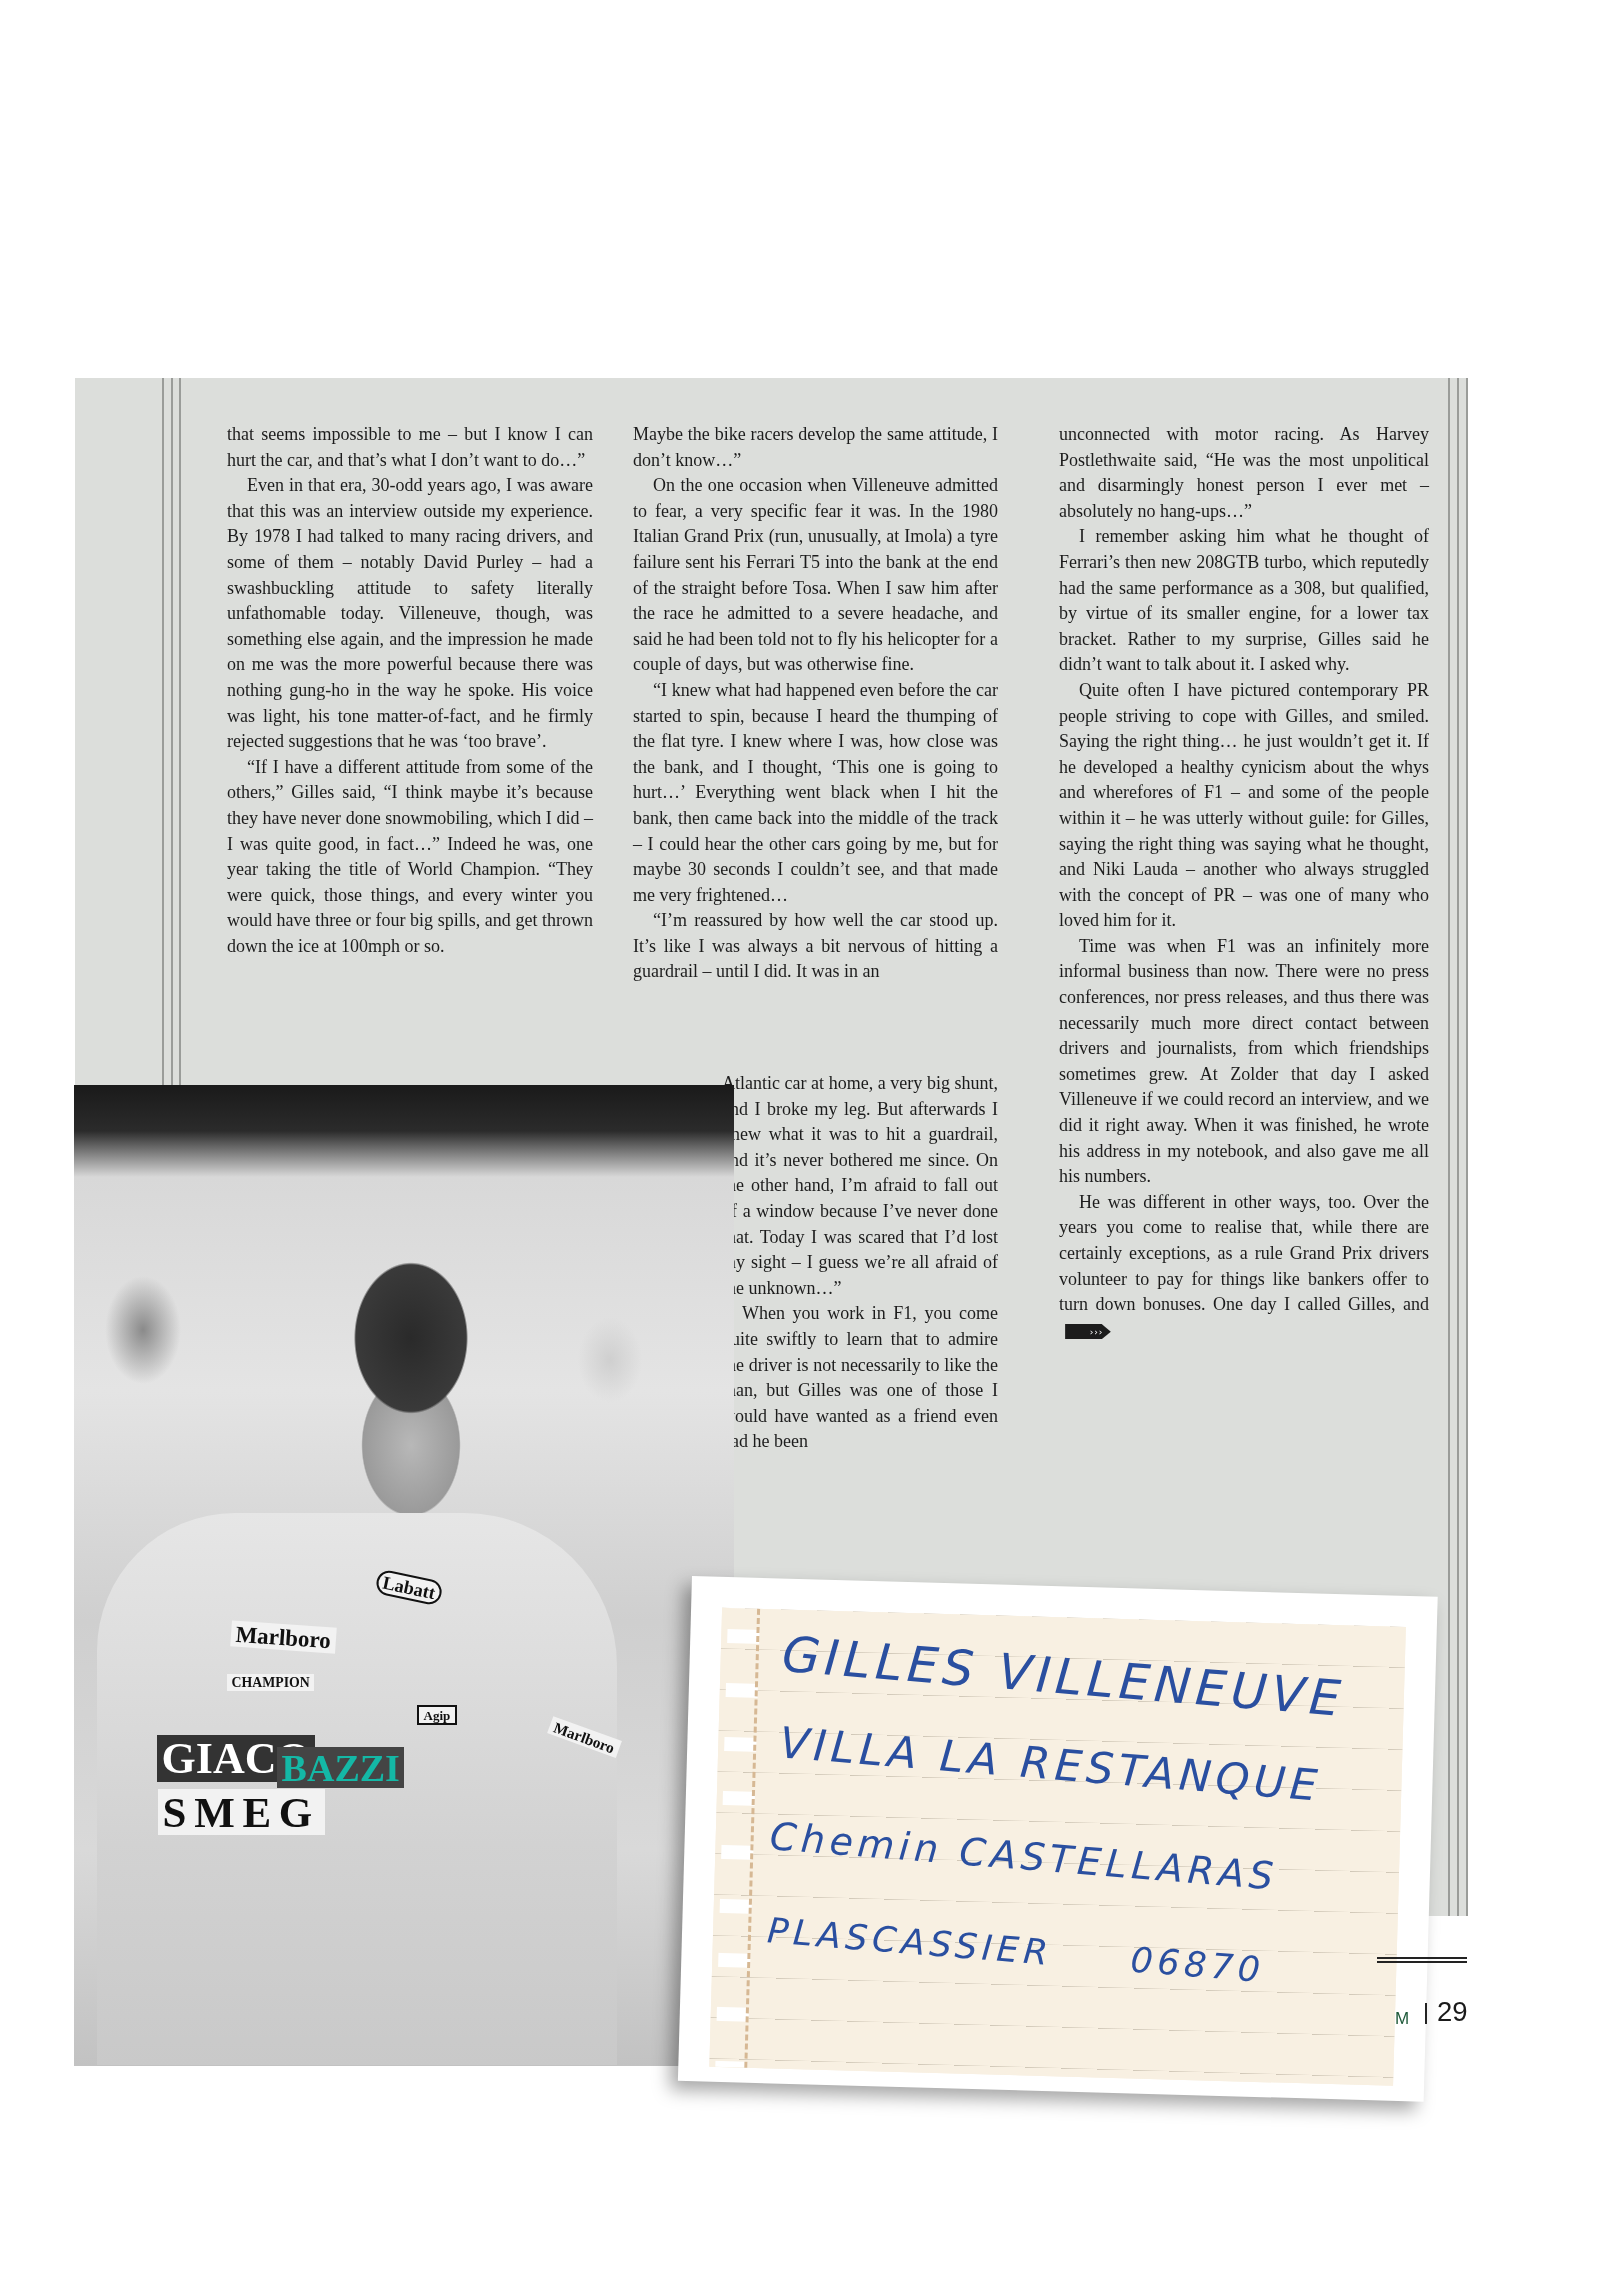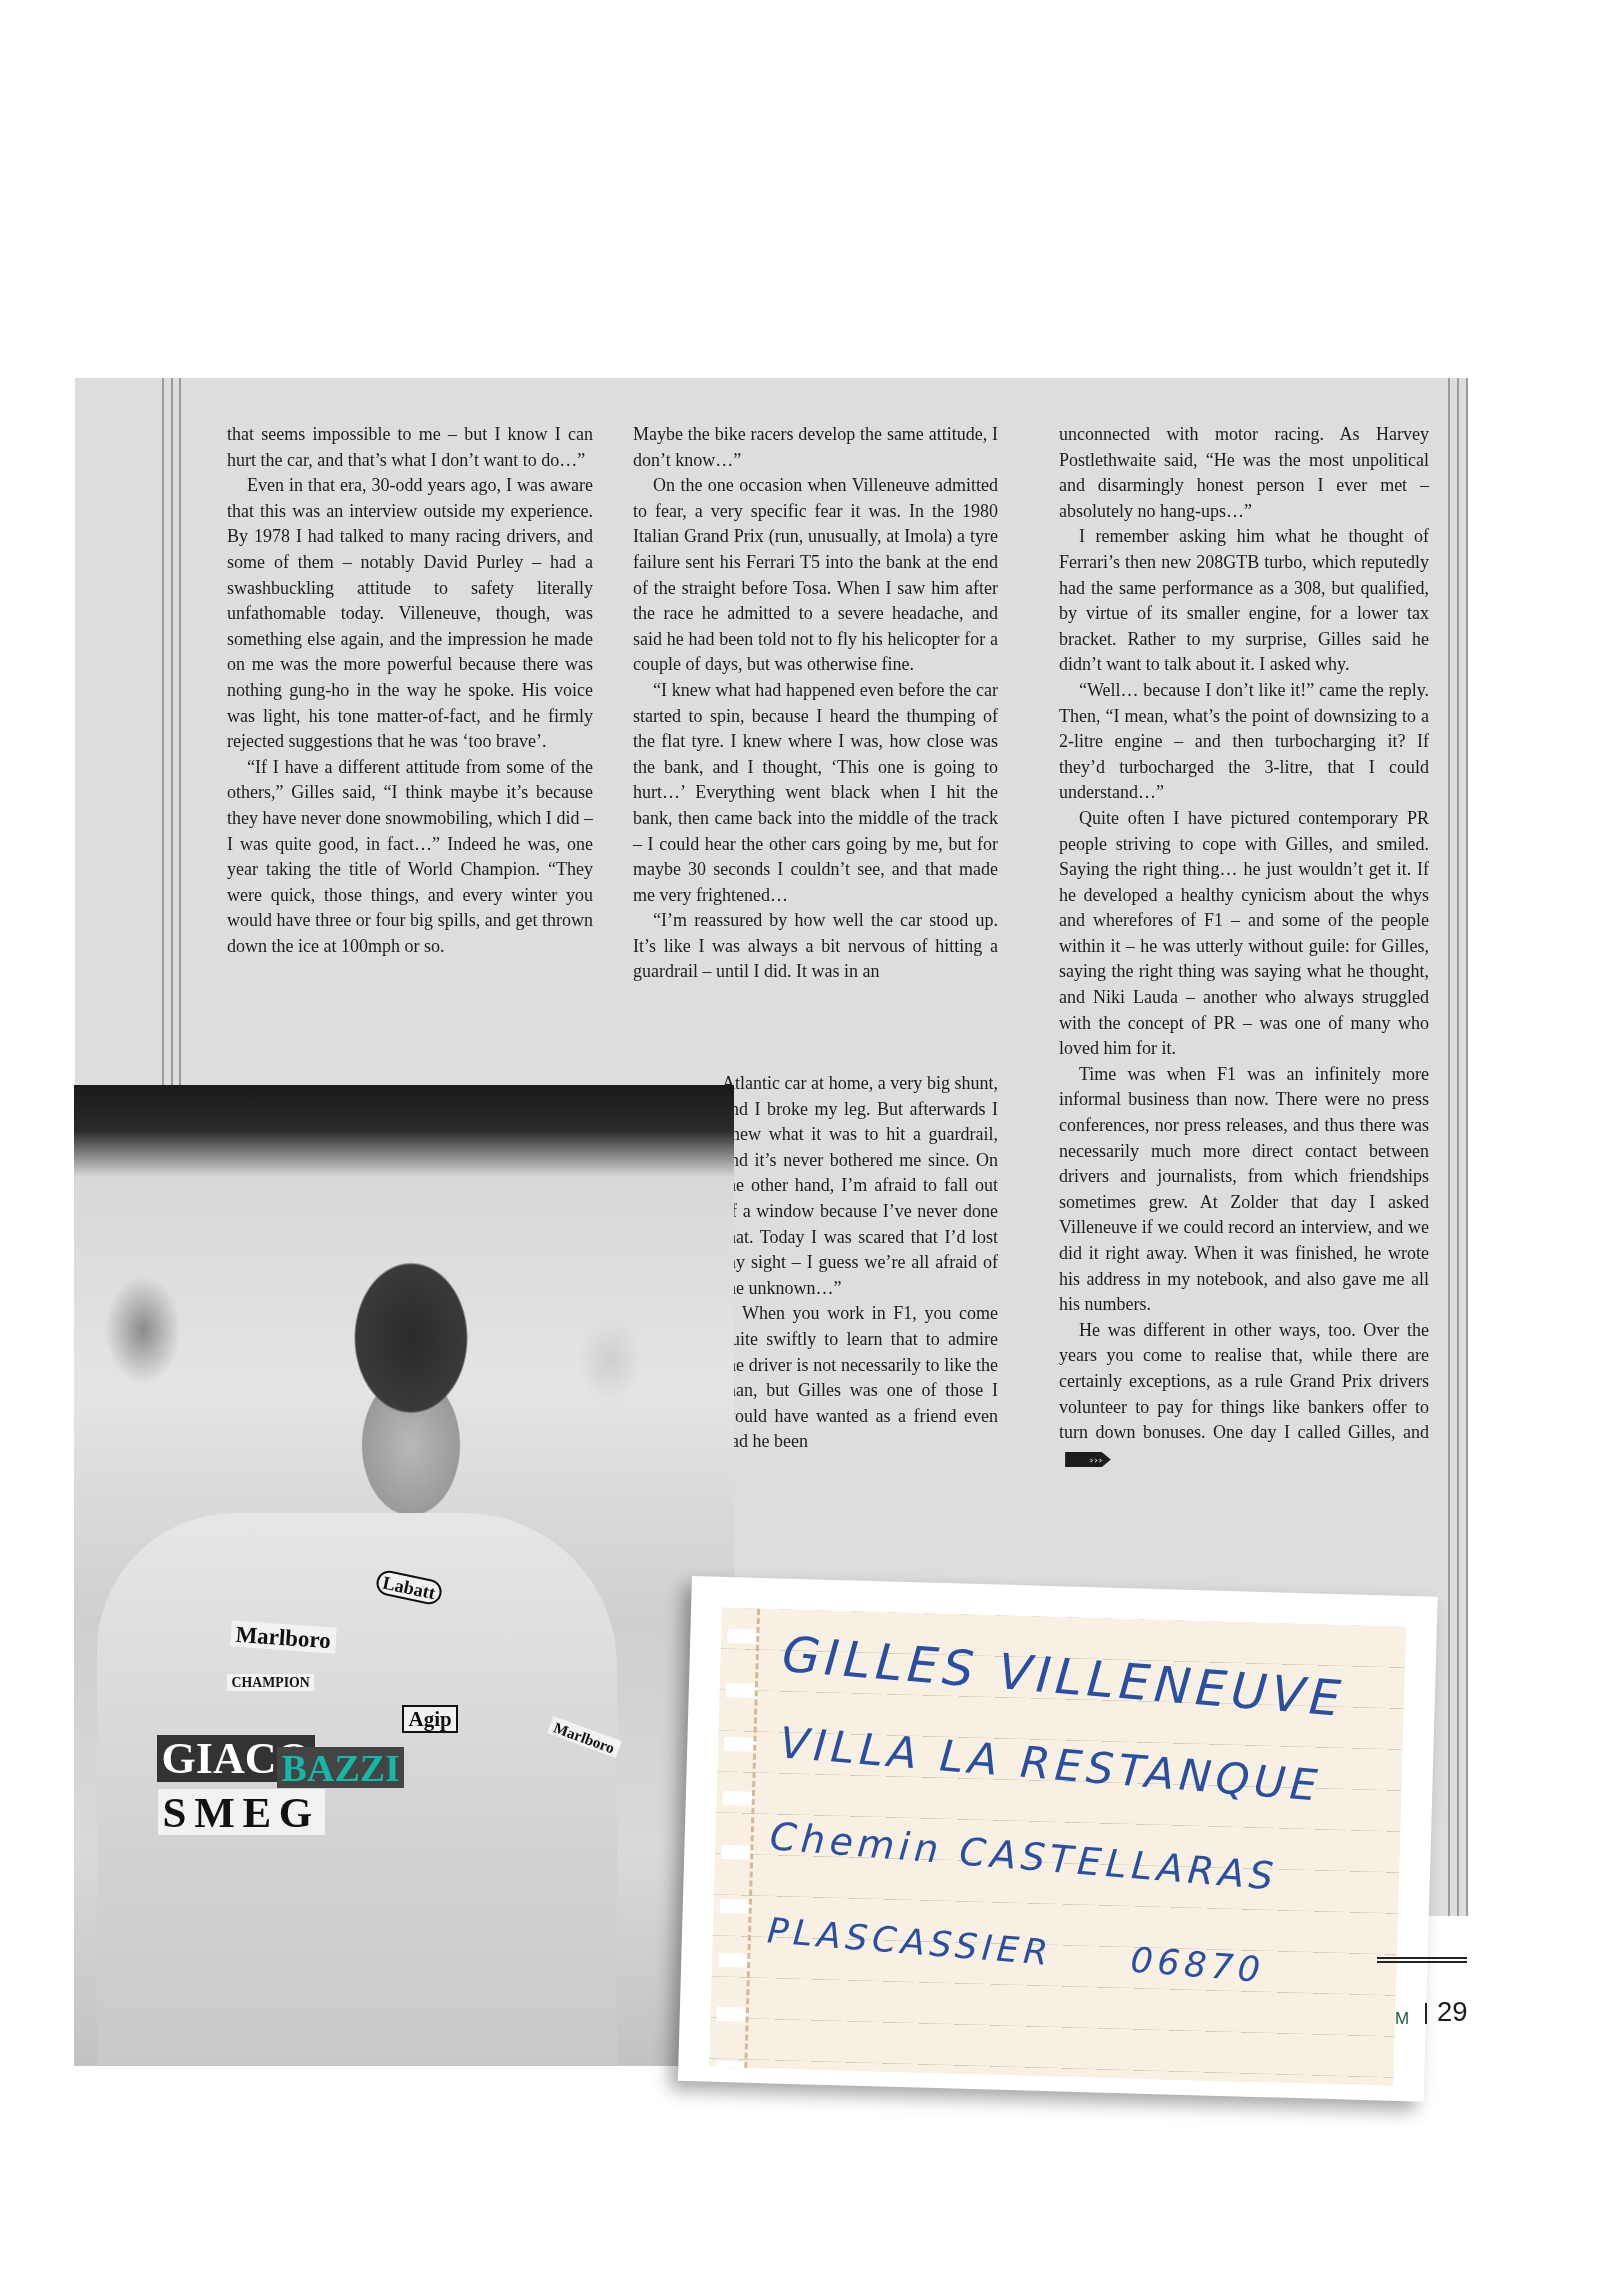--- a/index.html
+++ b/index.html
@@ -98,35 +98,34 @@
 </div>
 
 <div class="col c2b">
   <p>Atlantic car at home, a very big shunt, and I broke my leg. But afterwards I knew what it was to hit a guardrail, and it’s never bothered me since. On the other hand, I’m afraid to fall out of a window because I’ve never done that. Today I was scared that I’d lost my sight – I guess we’re all afraid of the unknown…”</p>
   <p class="ind">When you work in F1, you come quite swiftly to learn that to admire the driver is not necessarily to like the man, but Gilles was one of those I would have wanted as a friend even had he been</p>
 </div>
 
 <div class="col c3">
   <p>unconnected with motor racing. As Harvey Postlethwaite said, “He was the most unpolitical and disarmingly honest person I ever met – absolutely no hang-ups…”</p>
   <p class="ind">I remember asking him what he thought of Ferrari’s then new 208GTB turbo, which reputedly had the same performance as a 308, but qualified, by virtue of its smaller engine, for a lower tax bracket. Rather to my surprise, Gilles said he didn’t want to talk about it. I asked why.</p>
-  <p class="ind">“Well… because I don’t like it!” came the reply. Then, “I mean, what’s the point of downsizing to a 2-litre engine – and then turbocharging it? If they’d turbocharged the 3-litre, that I could understand…”</p>
   <p class="ind">Quite often I have pictured contemporary PR people striving to cope with Gilles, and smiled. Saying the right thing… he just wouldn’t get it. If he developed a healthy cynicism about the whys and wherefores of F1 – and some of the people within it – he was utterly without guile: for Gilles, saying the right thing was saying what he thought, and Niki Lauda – another who always struggled with the concept of PR – was one of many who loved him for it.</p>
   <p class="ind">Time was when F1 was an infinitely more informal business than now. There were no press conferences, nor press releases, and thus there was necessarily much more direct contact between drivers and journalists, from which friendships sometimes grew. At Zolder that day I asked Villeneuve if we could record an interview, and we did it right away. When it was finished, he wrote his address in my notebook, and also gave me all his numbers.</p>
   <p class="ind last"><span>He was different in other ways, too. Over the years you come to realise that, while there are certainly exceptions, as a rule Grand Prix drivers volunteer to pay for things like bankers offer to turn down bonuses. One day I called Gilles, and</span><span class="cont-arrow">›››</span></p>
 </div>
 
 <div class="photo">
   <div class="suit"></div>
   <span class="patch" style="left:157px; top:539px; font-size:23px; transform:rotate(4deg)">Marlboro</span>
   <span class="patch" style="left:302px; top:490px; font-size:18.4px; border:2.3px solid #111; border-radius:15.3px; transform:rotate(12deg)">Labatt</span>
   <span class="patch" style="left:153px; top:589px; font-size:13.8px">CHAMPION</span>
   <span class="patch" style="left:83px; top:650px; font-size:44px; background:#333; color:#fff">GIACO</span>
   <span class="patch" style="left:203px; top:662px; font-size:38px; background:#444; color:#14b8a6">BAZZI</span>
   <span class="patch" style="left:84px; top:704px; font-size:43px; letter-spacing:7.7px">SMEG</span>
-  <span class="patch" style="left:328px; top:620px; font-size:21px; border:2.3px solid #111">Agip</span>
+  <span class="patch" style="left:343px; top:620px; font-size:13px; border:2.3px solid #111">Agip</span>
   <span class="patch" style="left:474px; top:643px; font-size:15.3px; transform:rotate(20deg)">Marlboro</span>
 </div>
 
 <div class="note">
   <div class="note-paper">
     <div class="note-holes"></div>
     <div class="hand" style="left:61px; top:31px; font-size:49px; transform:rotate(3deg)">GILLES VILLENEUVE</div>
     <div class="hand" style="left:61px; top:122px; font-size:43px; transform:rotate(3deg)">VILLA LA RESTANQUE</div>
     <div class="hand" style="left:54px; top:218px; font-size:38px; transform:rotate(3deg)">Chemin CASTELLARAS</div>
     <div class="hand" style="left:54px; top:314px; font-size:35px; white-space:pre; transform:rotate(3deg)">PLASCASSIER     06870</div>

